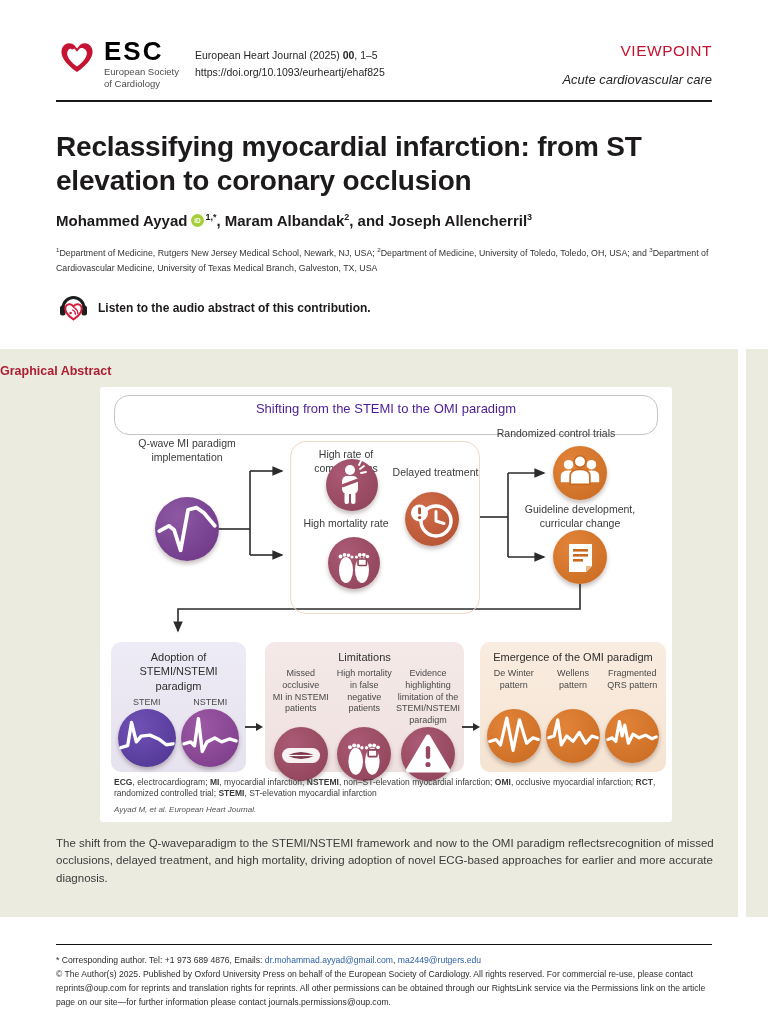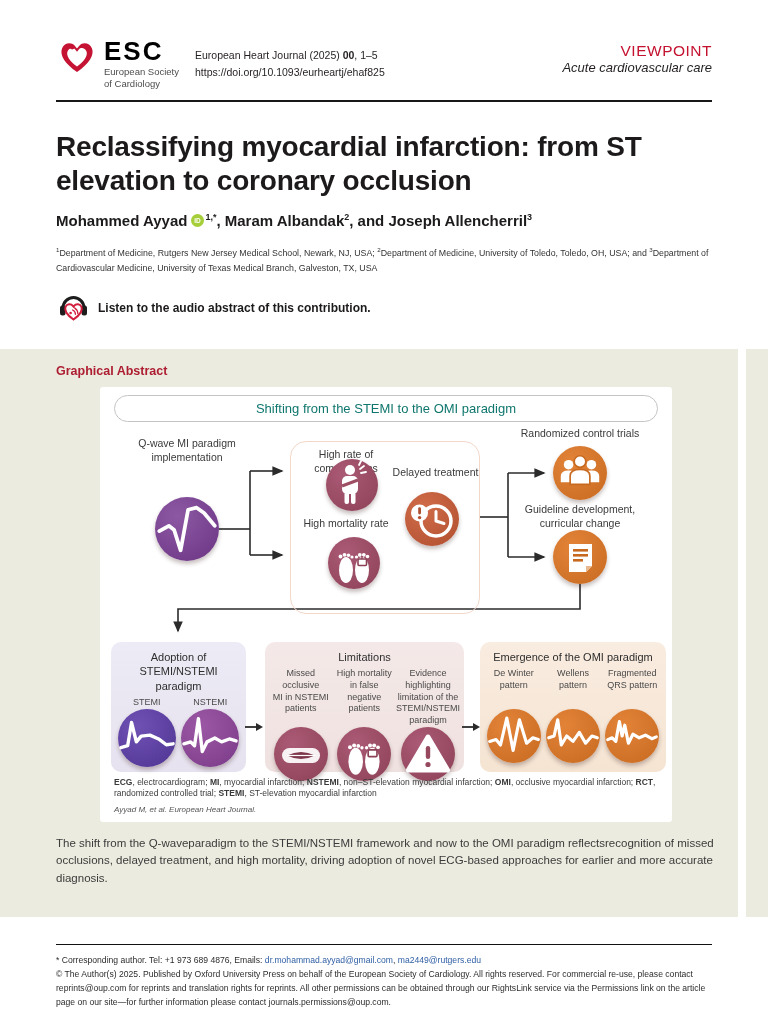--- a/index.html
+++ b/index.html
@@ -11,38 +11,38 @@
   
   .header { display:flex; align-items:flex-start; padding:38px 56px 0 56px; }
   .logo-block { display:flex; align-items:flex-start; gap:6px; }
   .logo-texts { line-height:1; }
   .logo-esc { font-size:26px; font-weight:bold; color:#000000; letter-spacing:2px; }
   .logo-sub { font-size:9.5px; color:#4d4d4d; margin-top:2px; line-height:1.25; }
   .citation { margin-left:16px; margin-top:9px; font-size:10.5px; color:#231f20; line-height:1.6; }
   .citation .b { font-weight:bold; }
   .header-right { margin-left:auto; text-align:right; margin-top:4px; }
   .viewpoint { color:#c41230; font-weight:normal; font-size:15.5px; letter-spacing:.5px; }
-  .care { font-style:italic; font-size:13px; color:#231f20; margin-top:0; }
+  .care { font-style:italic; font-size:13px; color:#231f20; margin-top:12px; }
   .rule-thick { margin:10px 56px 0 56px; border-top:2.5px solid #181818; }
   
   .title { margin:28px 56px 0 56px; font-size:28px; font-weight:bold; color:#1d1a1b; line-height:1.24; letter-spacing:-.2px; }
   .authors { margin:13px 56px 0 56px; font-size:15px; font-weight:bold; color:#1d1a1b; }
   .authors sup { font-size:60%; }
   .orcid { display:inline-block; vertical-align:-1px; margin:0 1px 0 4px; }
   .affils { margin:15px 56px 0 56px; font-size:8.8px; color:#333; line-height:1.7; }
   .affils sup { font-size:70%; }
   .audio-row { margin:15px 56px 0 56px; display:flex; align-items:center; gap:8px; }
   .audio-label { font-size:12px; font-weight:bold; color:#1d1a1b; }
   
   .ga-wrap { position:relative; margin-top:24px; }
   .ga-band { margin-right:30px; background:#ecebdf; padding:15px 0 30px 0; }
   .ga-side { position:absolute; top:0; bottom:0; right:0; width:22px; background:#ecebdf; }
-  .ga-heading { margin-left:56px; font-size:12.5px; font-weight:bold; color:#ad1e32; }
+  .ga-heading { font-size:12.5px; font-weight:bold; color:#ad1e32; }
   .fig-card { position:relative; width:572px; height:435px; background:#fff; margin:9px 0 0 100px; border-radius:3px; }
-  .pill { position:absolute; left:14px; right:14px; top:8px; height:27px; border:1.5px solid #c4c4c4; border-radius:15px; text-align:center; line-height:25px; font-size:13px; color:#0f766e; }
+  .pill { position:absolute; left:14px; right:14px; top:8px; height:40px; border:1.5px solid #c4c4c4; border-radius:15px; text-align:center; line-height:25px; font-size:13px; color:#4c1d95; }
   .flow-label { position:absolute; font-size:10.5px; color:#3a3a3a; text-align:center; line-height:1.3; white-space:pre-line; }
   .fcirc { position:absolute; border-radius:50%; box-shadow:0 3px 4px rgba(70,40,40,.3); }
   .fcirc svg, .circle svg { display:block; width:100%; height:100%; }
   .midbox { position:absolute; left:190px; top:54px; width:190px; height:173px; border:1.5px solid #f3d8c8; border-radius:16px; }
   .connectors { position:absolute; left:0; top:0; }
   
   .panels { position:absolute; left:0; top:255px; width:519px; height:130px;padding-left:42px; }
   .panel { position:absolute; top:0; bottom:0; border-radius:10px; display:flex; flex-direction:column; align-items:center; padding:8px 4px 9px 4px; }
   .panel-adoption { left:11px; width:135px; background:linear-gradient(180deg,#edebf5,#e6e2ef); }
   .panel-limitations { left:165px; width:199px; background:linear-gradient(180deg,#f4e9e8,#efe1df); }
@@ -198,21 +198,21 @@
             <ellipse cx="34" cy="33" rx="7" ry="13" fill="#fff"></ellipse>
             <circle cx="28.5" cy="20" r="1.6" fill="#fff"></circle>
               <circle cx="31.8" cy="17.9" r="1.9" fill="#fff"></circle>
               <circle cx="35.8" cy="17.8" r="1.9" fill="#fff"></circle>
               <circle cx="39.5" cy="19.5" r="1.8" fill="#fff"></circle>
             <rect x="30" y="22" width="8.5" height="6.5" rx="1" fill="none" stroke="#8c4156" stroke-width="1.6"></rect>
             <line x1="34" y1="22" x2="34" y2="19" stroke="#8c4156" stroke-width="1.4"></line>
           </svg>
         </div>
 
-        <div class="flow-label" style="left:400px; top:40px; width:160px;">Randomized control trials</div>
+        <div class="flow-label" style="left:376px; top:40px; width:160px;">Randomized control trials</div>
         <div class="fcirc g-orange" style="left:453px; top:59px; width:54px; height:54px;">
           <svg viewBox="0 0 52 52">
             <circle cx="15" cy="18" r="4.6" fill="#fff"></circle>
             <path d="M7.5 35 v-6 q0-5.5 7.5-5.5 t7.5 5.5 v6 z" fill="#fff"></path>
             <circle cx="37" cy="18" r="4.6" fill="#fff"></circle>
             <path d="M29.5 35 v-6 q0-5.5 7.5-5.5 t7.5 5.5 v6 z" fill="#fff"></path>
             <circle cx="26" cy="15" r="5.6" fill="#fff" stroke="#c76a20" stroke-width="1.6"></circle>
             <path d="M16.5 37 v-8 q0-6.5 9.5-6.5 t9.5 6.5 v8 z" fill="#fff" stroke="#c76a20" stroke-width="1.6"></path>
           </svg>
         </div>

